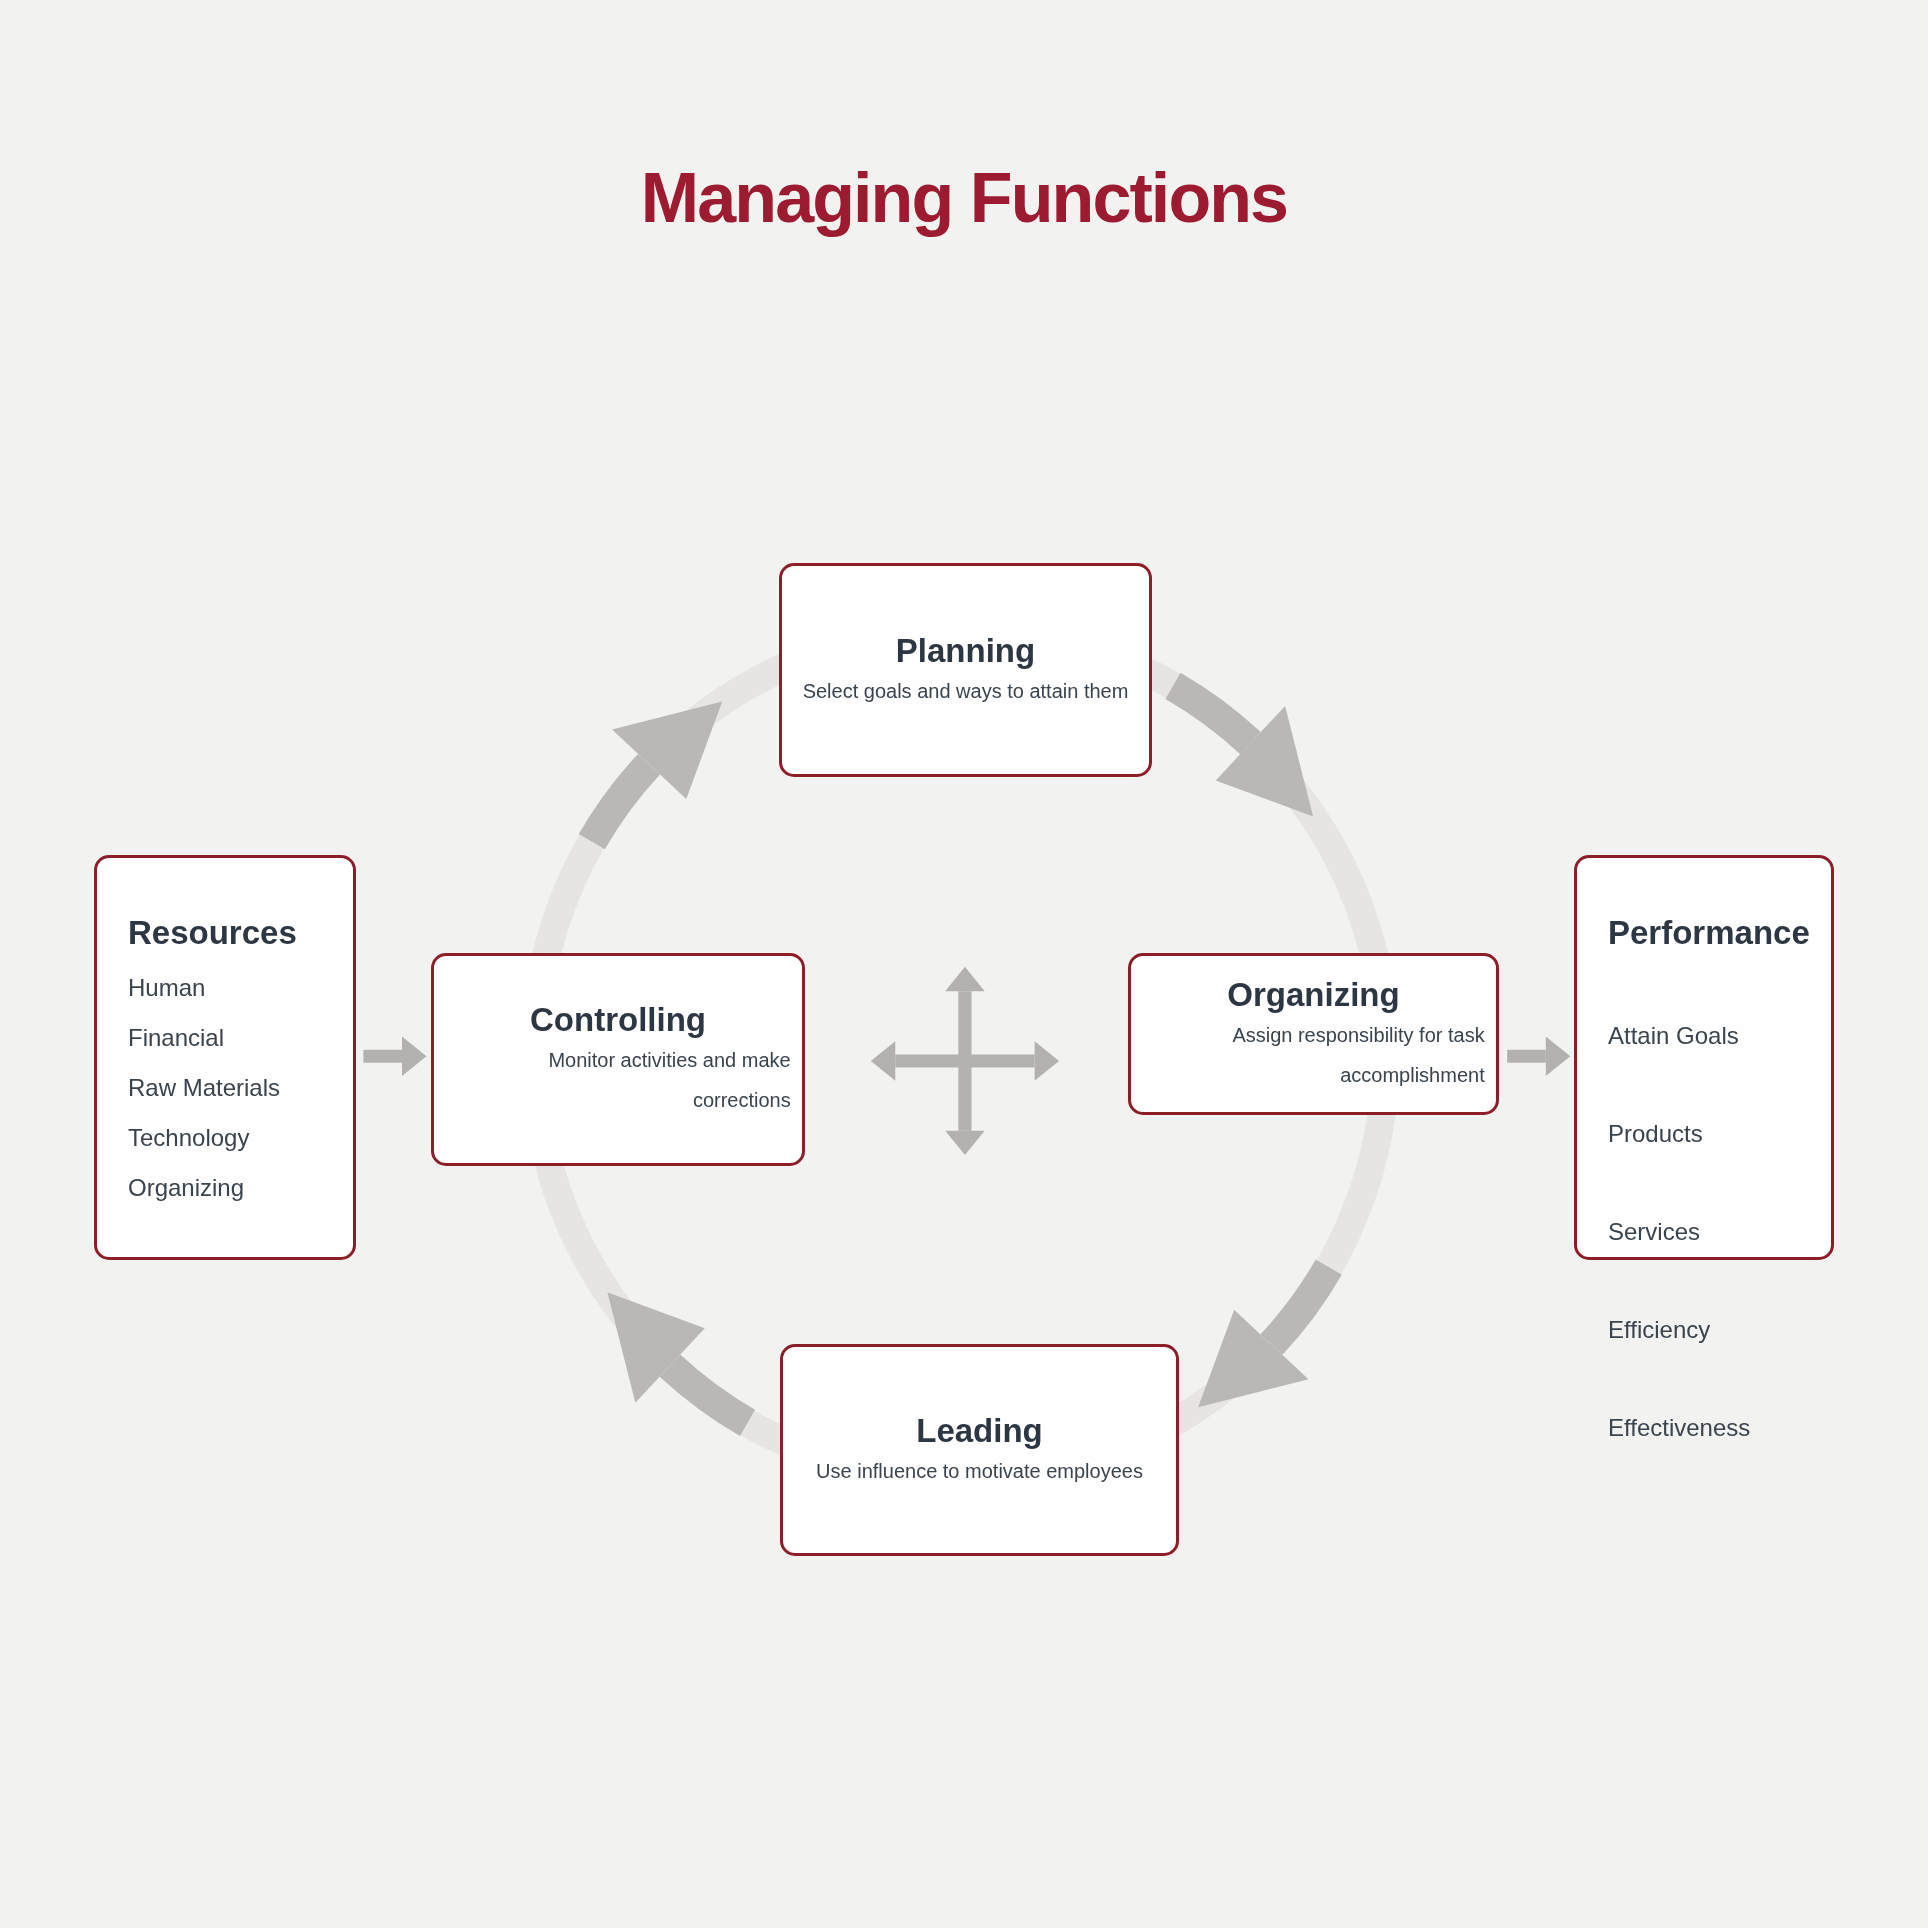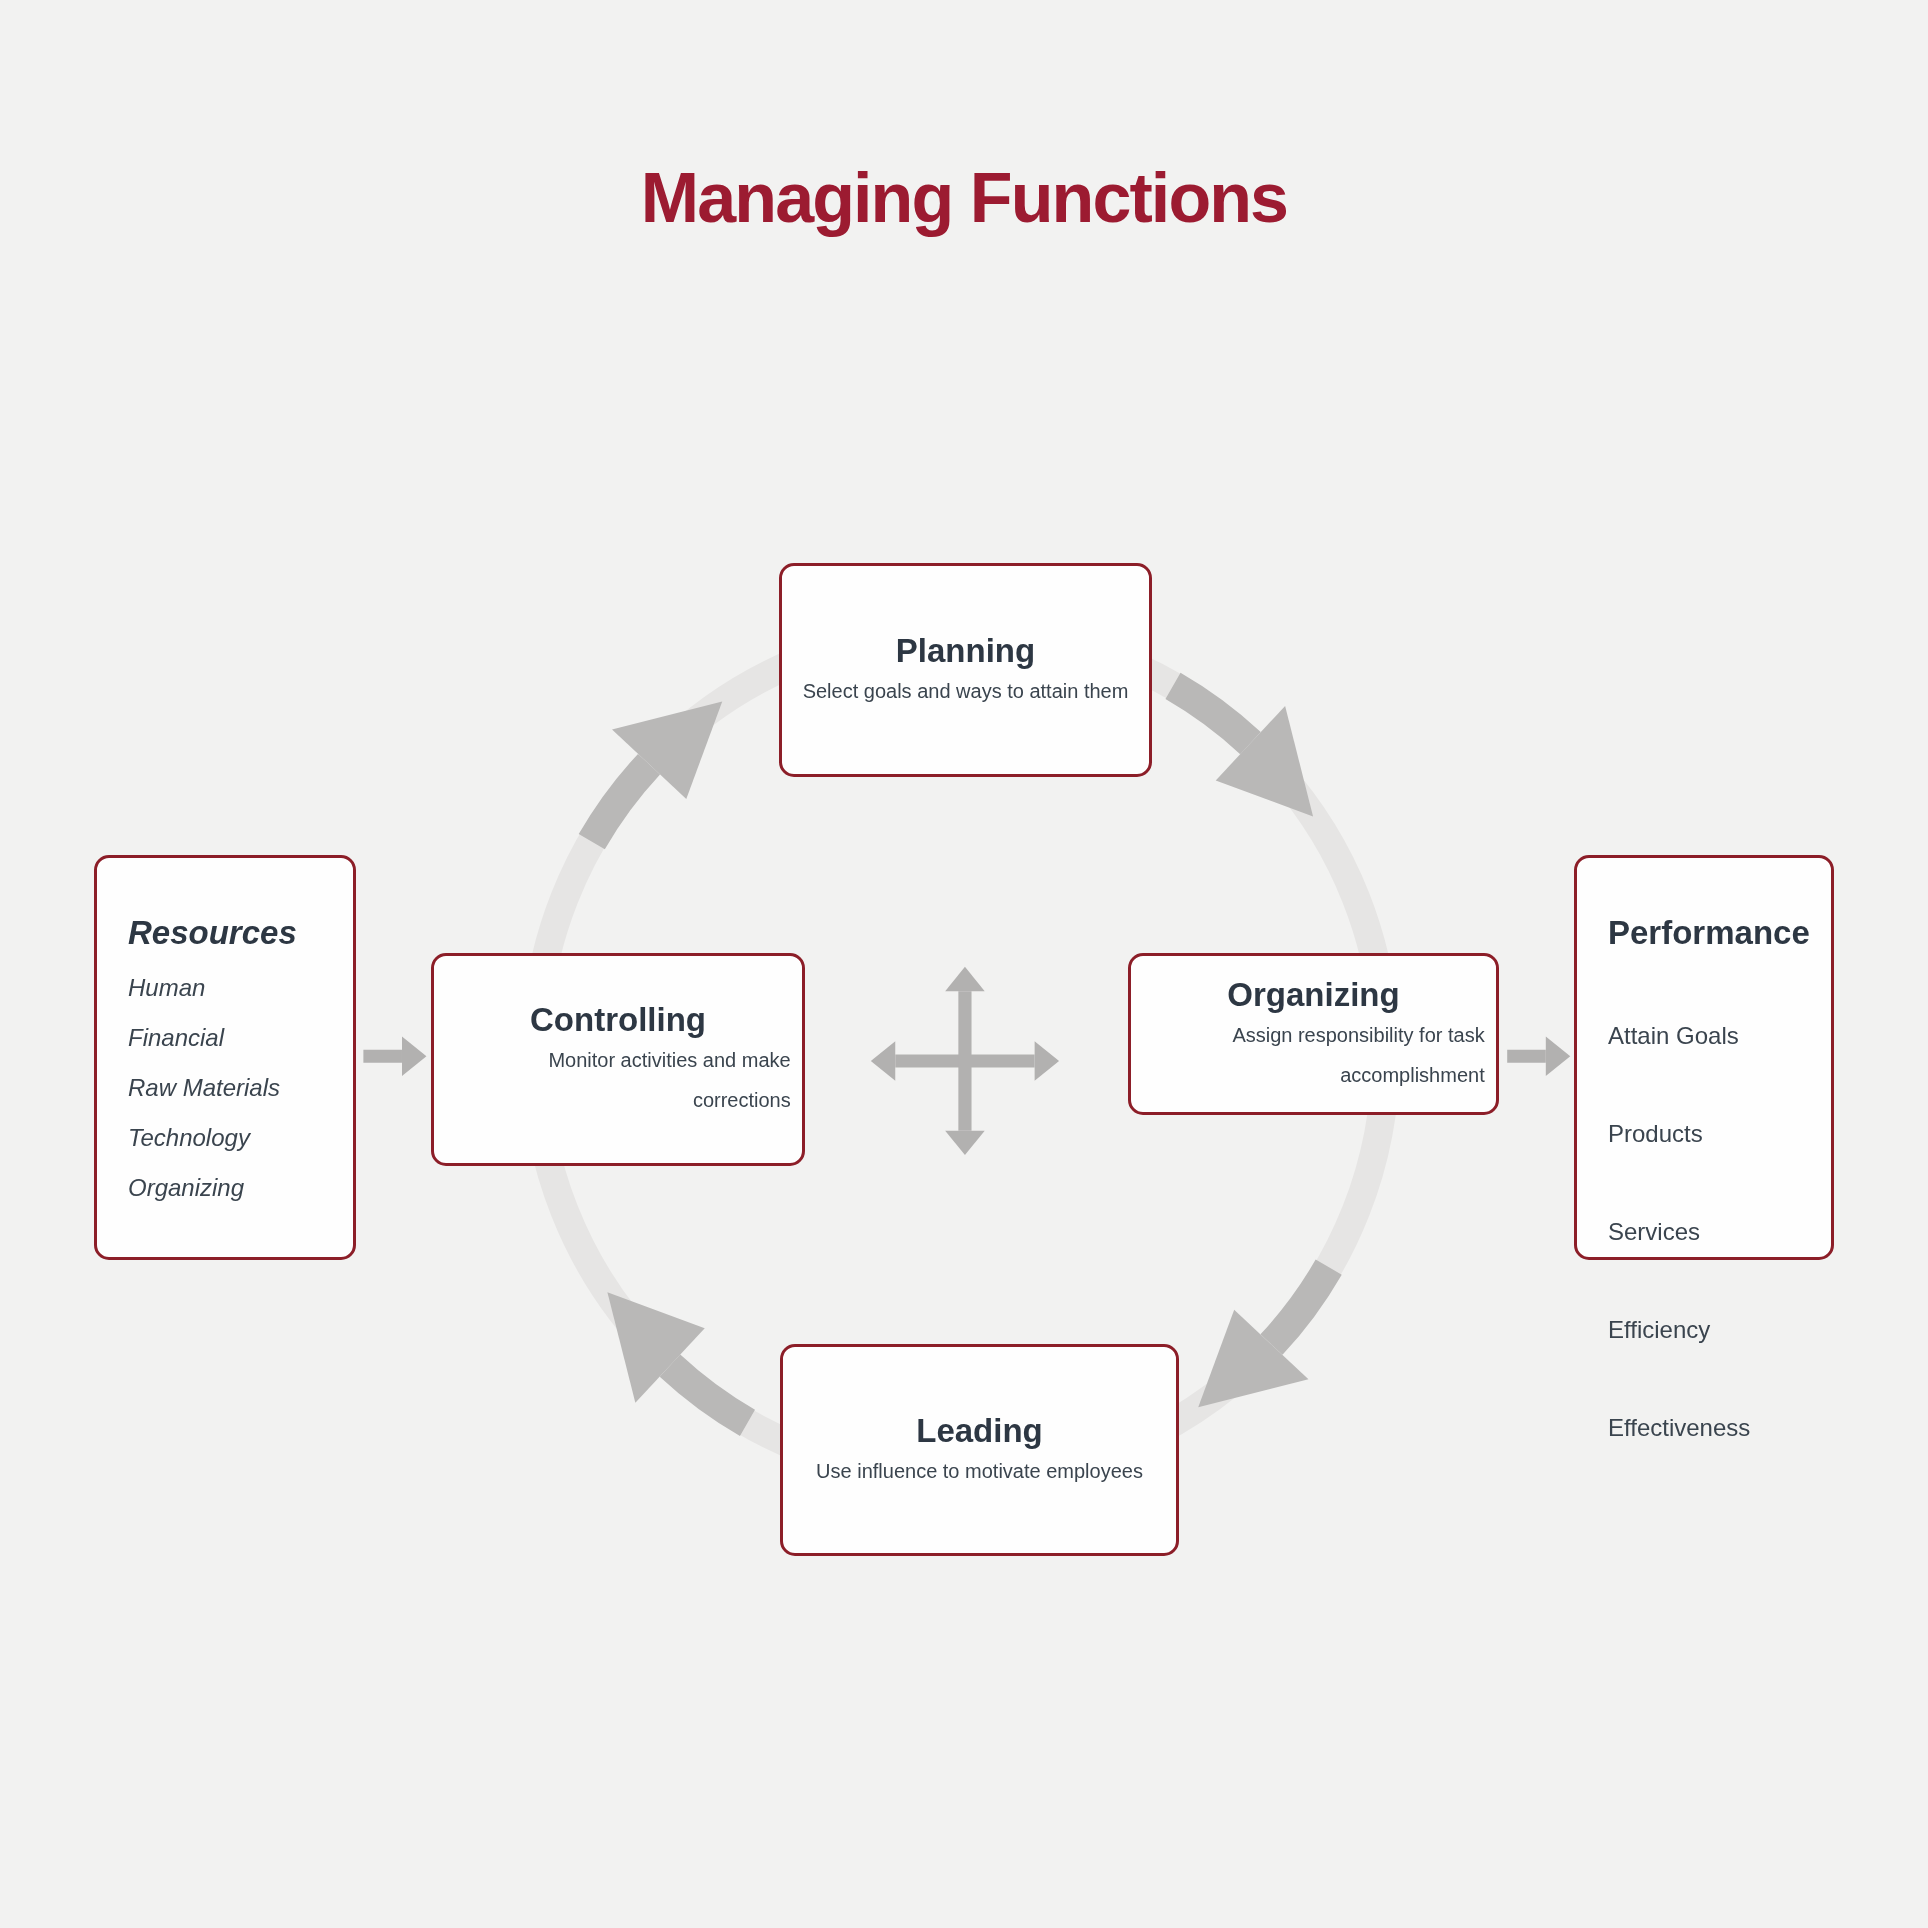--- a/index.html
+++ b/index.html
@@ -72,21 +72,21 @@
     font-weight: 700;
     color: #2d3743;
     line-height: 43px;
     margin-bottom: 9.4px;
   }
   .side-box .side-item {
     font-size: 24px;
     color: #3a444e;
     line-height: 50px;
   }
-  .box-resources   { left: 94px;  top: 855px; width: 262px; height: 405px; font-style: italic; }
+  .box-resources   { left: 94px;  top: 855px; width: 262px; height: 405px; }
   .box-performance { left: 1574px; top: 855px; width: 260px; height: 405px; gap: 48px; }
 </style>
 </head>
 <body>
 
 <div class="canvas">
 
   <div class="page-title">Managing Functions</div>
 
   <svg class="arrows-svg" viewBox="0 0 2048 2048" aria-hidden="true">

